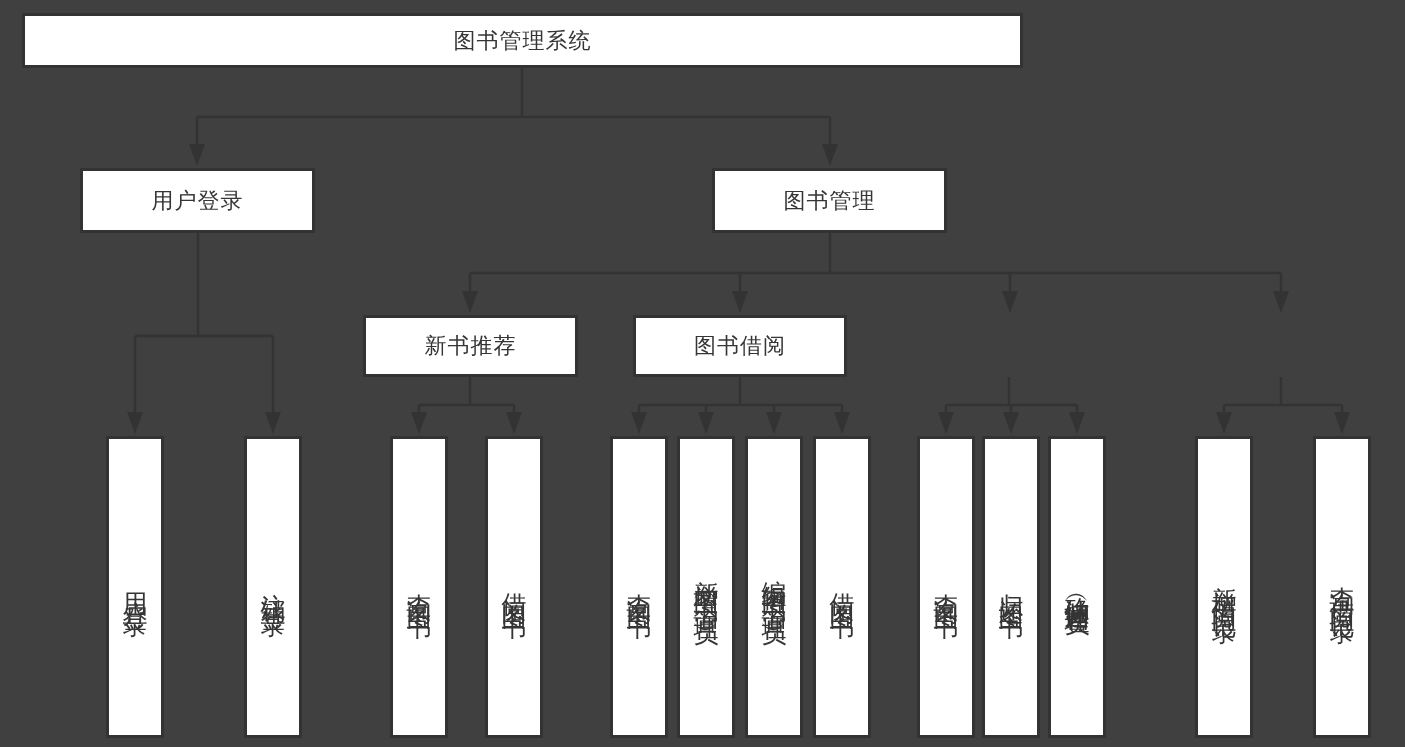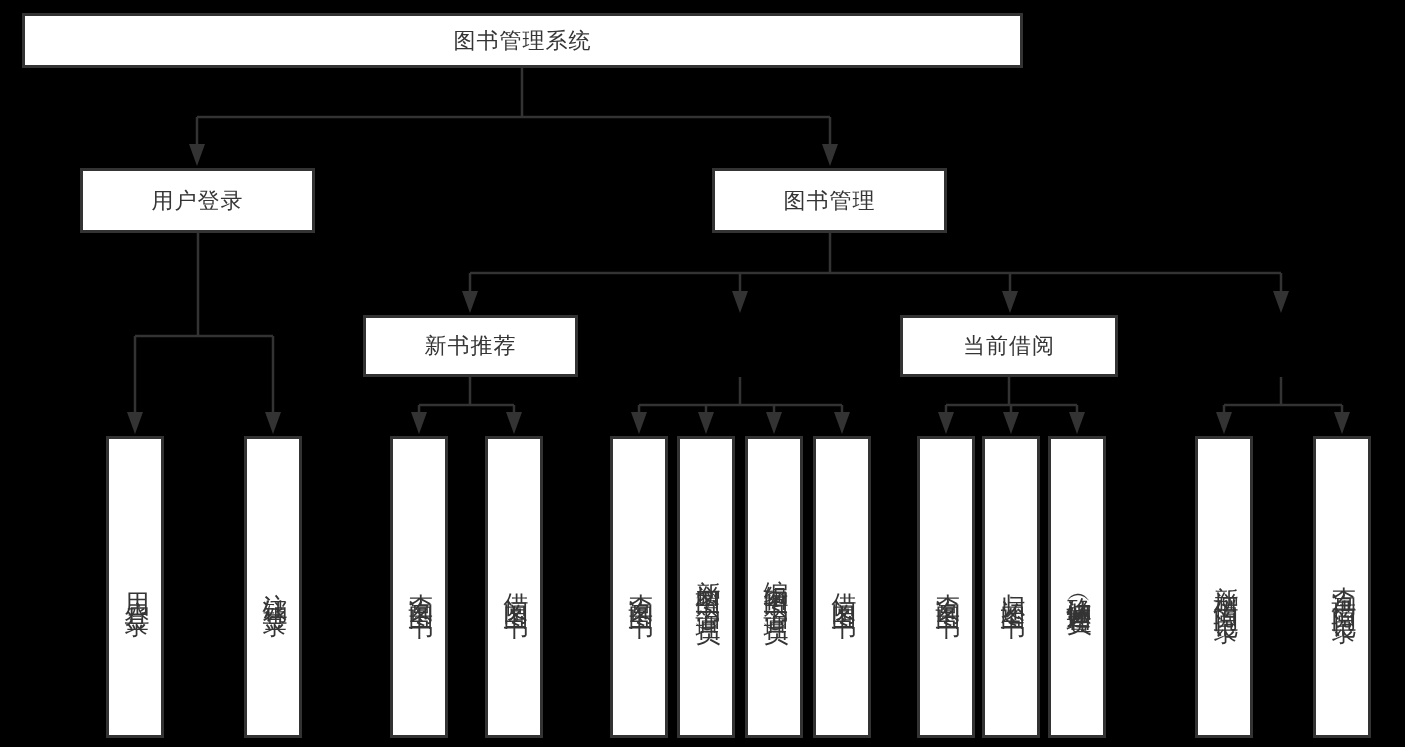--- a/index.html
+++ b/index.html
@@ -1,21 +1,21 @@
 <!DOCTYPE html>
 <html><head>
 <meta charset="utf-8">
 <style>
   html, body { margin: 0; padding: 0; background: #ffffff; }
   .canvas {
     position: relative;
     width: 1405px;
     height: 747px;
-    background: #000000;
-    font-family: Liberation Mono, monospace;
+    background: #404040;
+    font-family: Liberation Sans, sans-serif;
     overflow: hidden;
   }
   .connectors {
     position: absolute;
     left: 0; top: 0;
     width: 1405px; height: 747px;
   }
   .box {
     position: absolute;
     box-sizing: border-box;
@@ -95,22 +95,22 @@
   <div class="box h" style="left:80px; top:168px; width:235px; height:65px;">
     <span>用户登录</span>
   </div>
   <div class="box h" style="left:712px; top:168px; width:235px; height:65px;">
     <span>图书管理</span>
   </div>
 
   <div class="box h" style="left:363px; top:315px; width:215px; height:62px;">
     <span>新书推荐</span>
   </div>
-  <div class="box h" style="left:900px; top:315px; width:218px; height:62px;">
-    <span>当前借阅</span>
+  <div class="box h" style="left:633px; top:315px; width:214px; height:62px;">
+    <span>图书借阅</span>
   </div>
 
   <div class="box v" style="left:106px; top:436px; width:58px; height:302px;">
     <span>用户登录</span>
   </div>
   <div class="box v" style="left:244px; top:436px; width:58px; height:302px;">
     <span>注销登录</span>
   </div>
 
   <div class="box v" style="left:390px; top:436px; width:58px; height:302px;">

